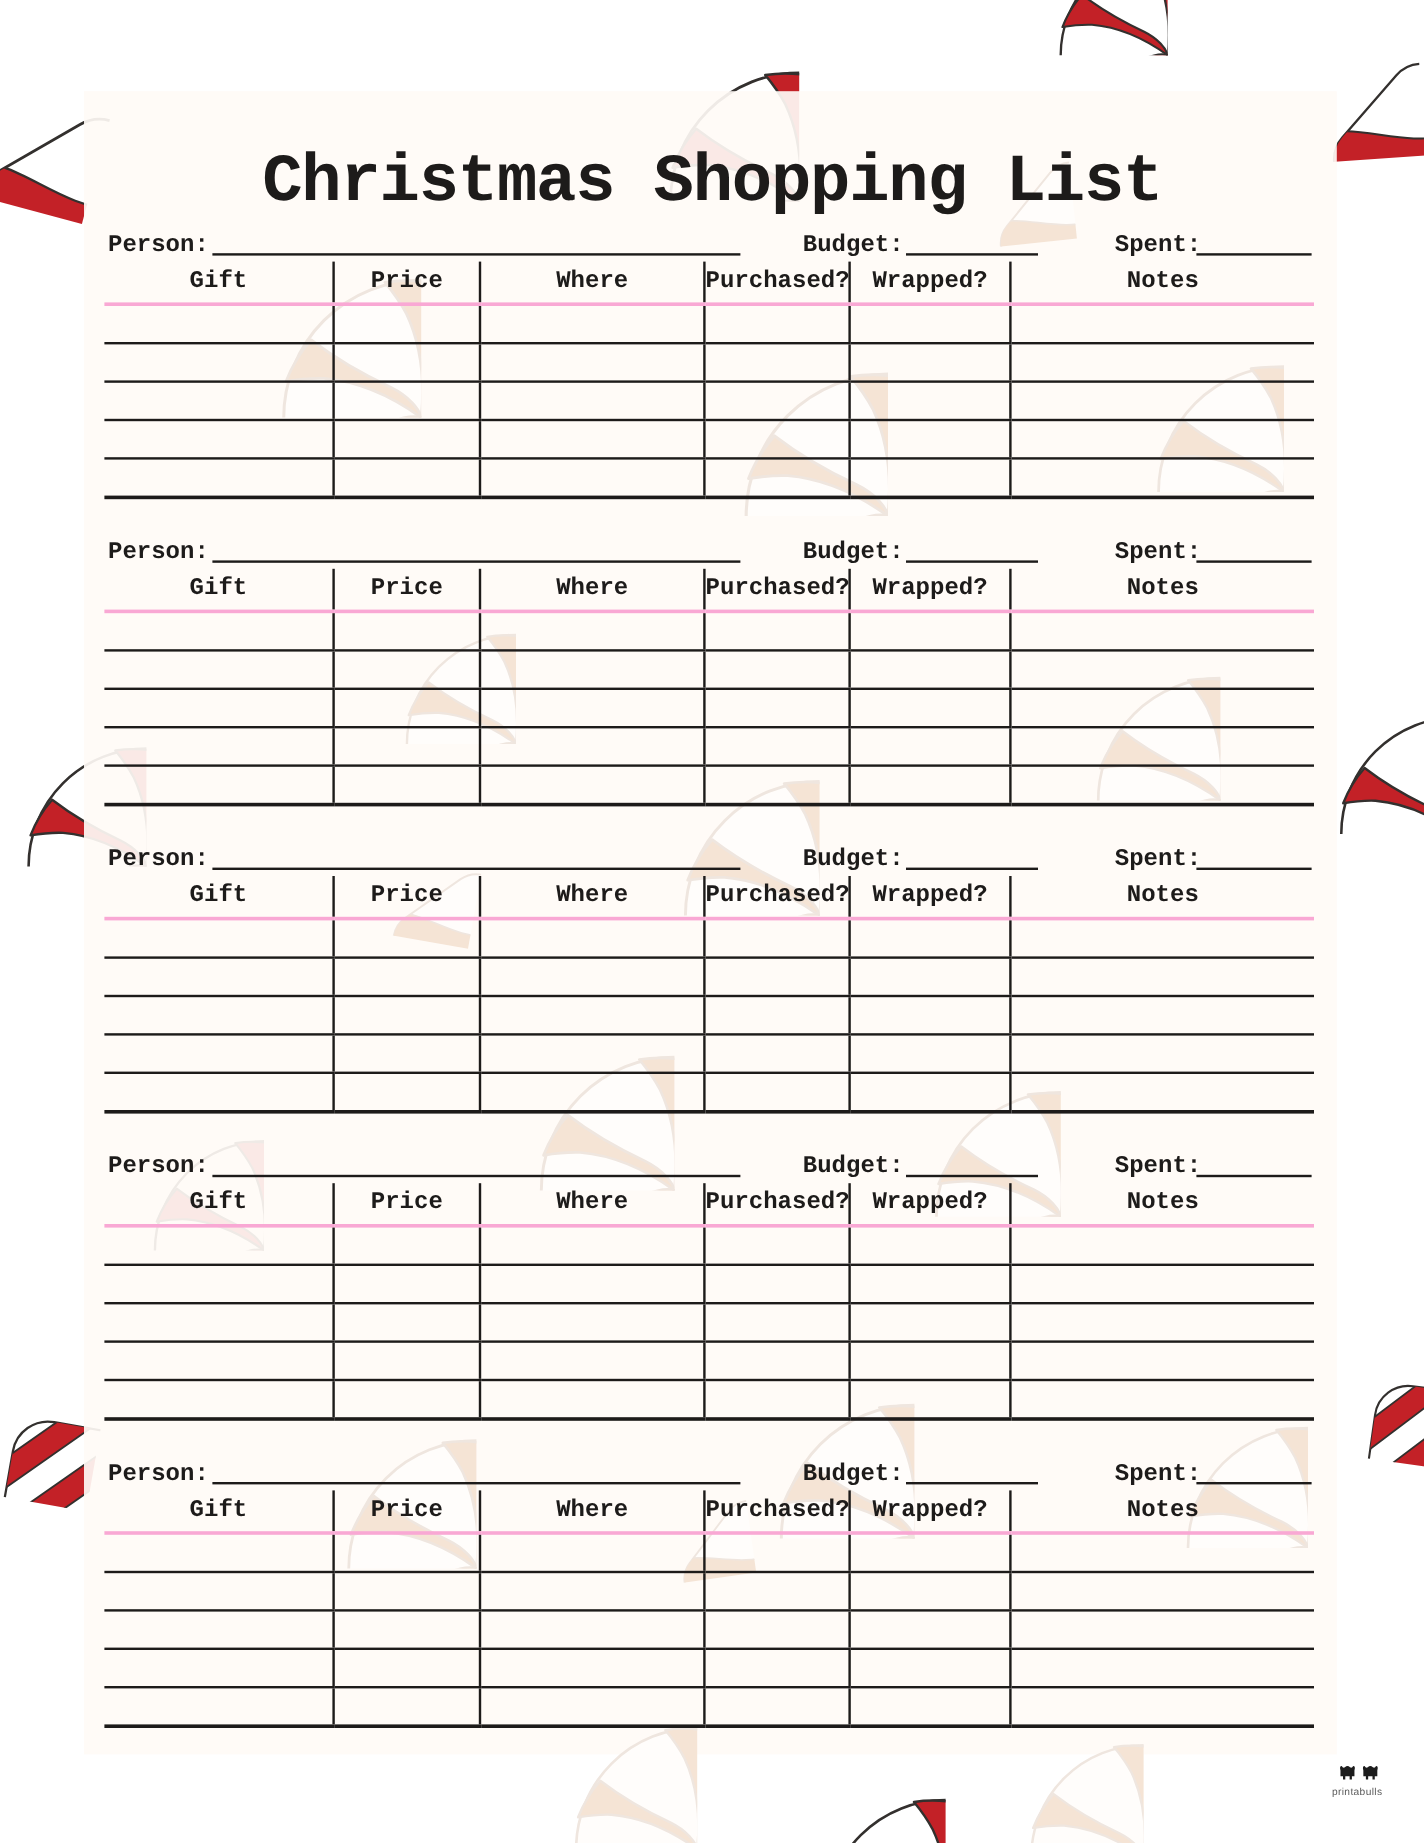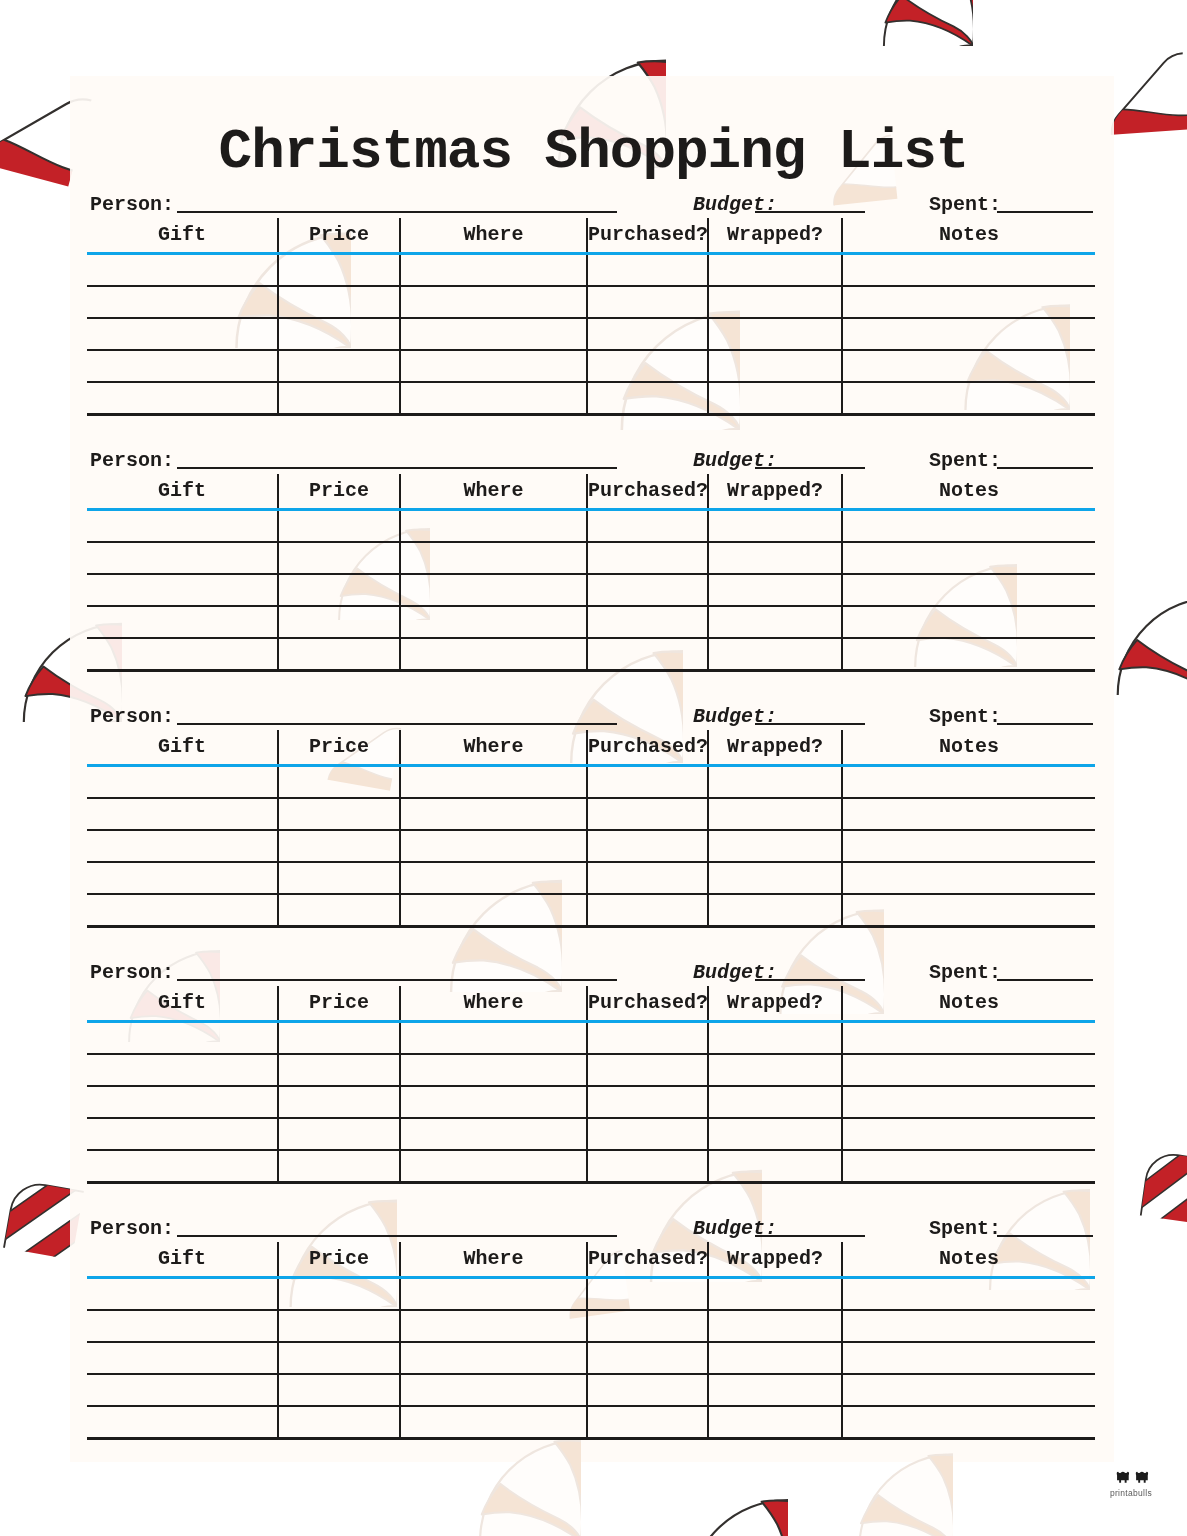--- a/index.html
+++ b/index.html
@@ -10,25 +10,25 @@
   .faded{--candy-red:#f5e4d5;--candy-line:#efe6df;--candy-fill:#fffdfb;}
   #overlay{position:absolute;left:70px;top:76px;width:1044px;height:1386px;
            background:rgba(255,251,246,0.92);}
   #title{position:absolute;top:86px;left:0;width:100%;text-align:center;
          font-size:56px;line-height:1;font-weight:700;letter-spacing:-1px;}
   .section{position:absolute;left:87px;width:1008px;}
   .person-row{position:relative;height:28px;font-size:20px;font-weight:700;}
   .person-row span.lbl{position:absolute;bottom:2px;text-align:right;}
   .uline{position:absolute;bottom:5px;border-bottom:2px solid #1d1b1a;height:0;}
   .lbl-person{left:3px;}   .ul-person{left:90px;width:440px;}
-  .lbl-budget{left:606px;font-style:italic;} .ul-budget{left:668px;width:110px;}
+  .lbl-budget{left:582px;} .ul-budget{left:668px;width:110px;}
   .lbl-spent{left:842px;}  .ul-spent{left:910px;width:96px;}
   table.gifts{border-collapse:collapse;table-layout:fixed;width:1008px;margin-top:0;}
   table.gifts th{font-size:20px;font-weight:700;text-align:center;vertical-align:bottom;
-                 padding:4px 0 6px 0;height:24px;border-bottom:3px solid #0ea5e9;}
+                 padding:4px 0 6px 0;height:24px;border-bottom:3px solid #f9a8d4;}
   table.gifts th+th, table.gifts td+td{border-left:2px solid #1d1b1a;}
   table.gifts td{height:30px;border-bottom:2px solid #1d1b1a;padding:0 4px;font-size:16px;}
   table.gifts tr.last td{border-bottom:3px solid #1d1b1a;}
   .c-gift{width:191px;} .c-price{width:122px;} .c-where{width:187px;}
   .c-purch{width:121px;} .c-wrap{width:134px;} .c-notes{width:253px;}
   #logo{position:absolute;left:1100px;top:1470px;width:52px;text-align:right;}
   #logo .brand{font-family:"Liberation Sans","DejaVu Sans",sans-serif;font-size:8.5px;
                color:#5a5a5a;letter-spacing:0.3px;display:block;margin-top:-1px;}
 </style>
 </head>

